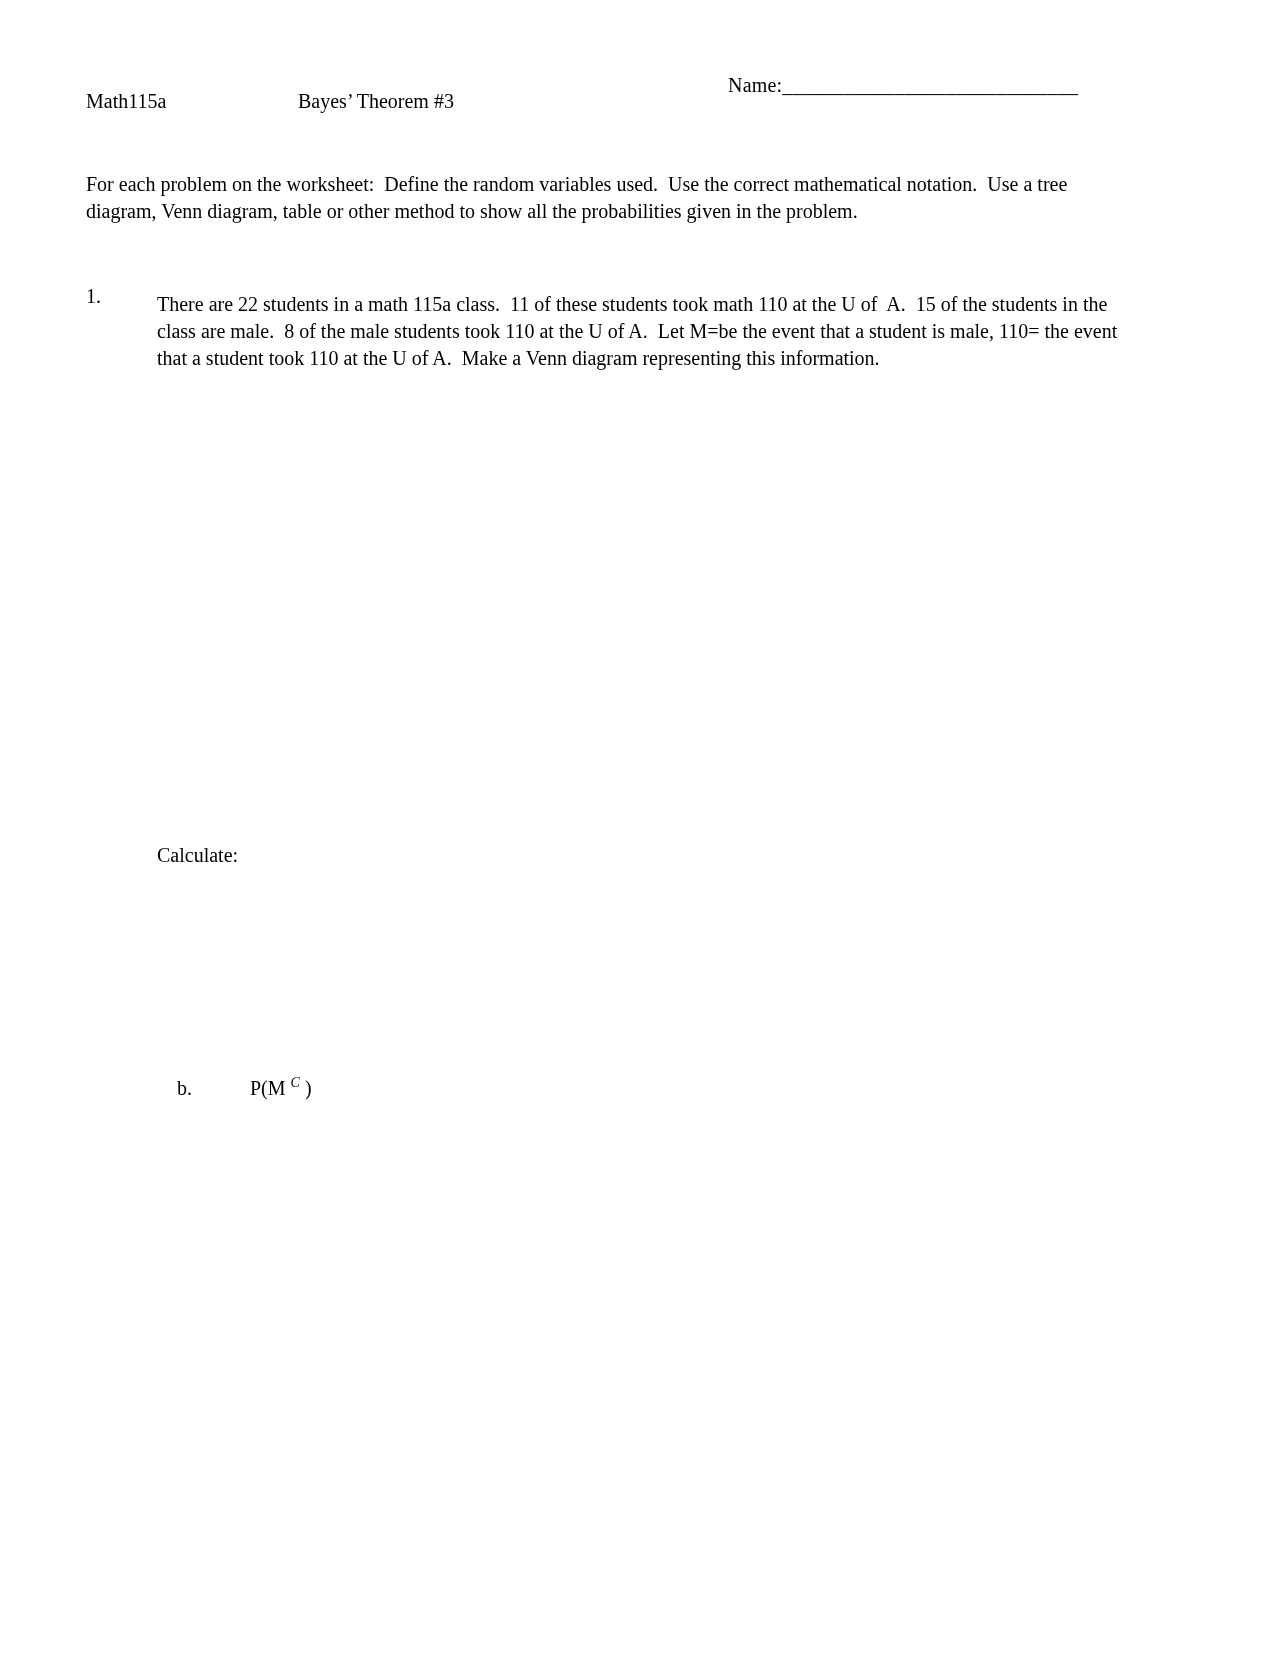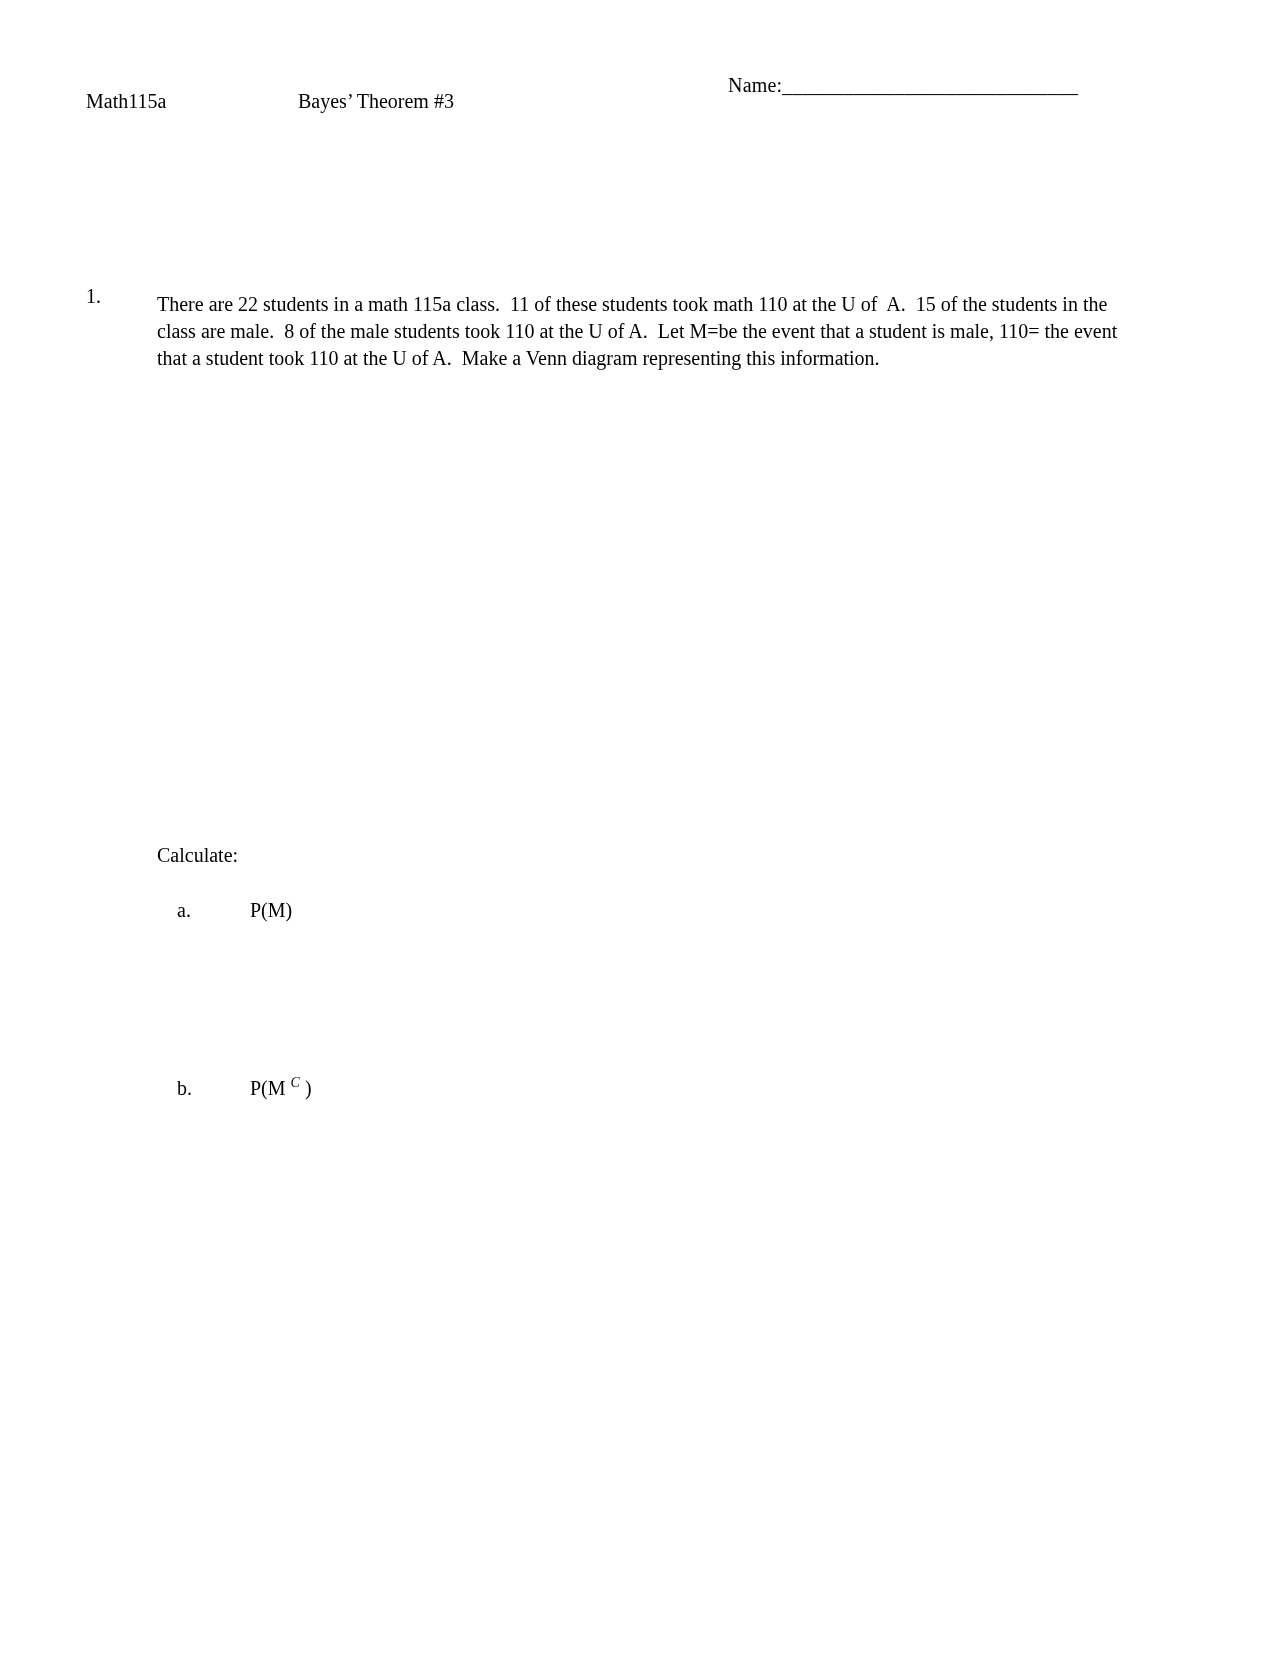--- a/index.html
+++ b/index.html
@@ -65,29 +65,27 @@
 </style>
 </head>
 <body>
 
 <div id="page">
 
   <span class="abs" id="header-course">Math115a</span>
   <span class="abs" id="header-title">Bayes’ Theorem #3</span>
   <span class="abs" id="header-name"><span>Name:</span><span>_____________________________</span></span>
 
+  <div class="abs" id="instructions">For each problem on the worksheet:  Define the random variables used.  Use the correct mathematical notation.  Use a tree diagram, Venn diagram, table or other method to show all the probabilities given in the problem.</div>
 
   <span class="abs" id="problem-number">1.</span>
   <div class="abs" id="problem-text">There are 22 students in a math 115a class.  11 of these students took math 110 at the U of  A.  15 of the students in the class are male.  8 of the male students took 110 at the U of A.  Let M=be the event that a student is male, 110= the event that a student took 110 at the U of A.  Make a Venn diagram representing this information.</div>
 
   <div class="abs" id="calculate-label">Calculate:</div>
 
-  <div class="abs calc-item" id="calc-item-a">
-    <span class="calc-letter">a.</span><span class="calc-expr"><span>P(M)</span></span>
-  </div>
 
   <div class="abs calc-item" id="calc-item-b">
     <span class="calc-letter">b.</span><span class="calc-expr"><span>P(M </span><sup>C</sup><span> )</span></span>
   </div>
 
   <div class="abs calc-item" id="calc-item-c">
     <span class="calc-letter">c.</span><span class="calc-expr"><span>P(M </span><span class="cap-symbol">∩</span><span> 110)</span></span>
   </div>
 
 

